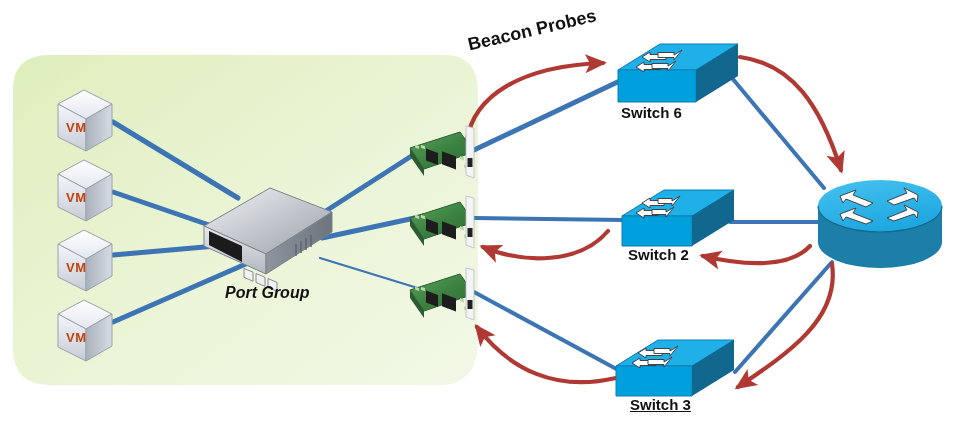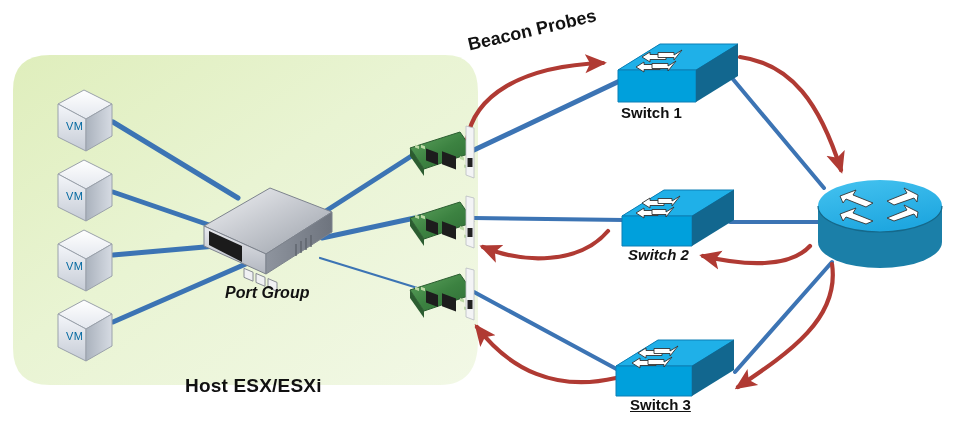--- a/index.html
+++ b/index.html
@@ -4,25 +4,25 @@
 <style>
   html,body{margin:0;padding:0;background:#fff;}
   body{width:960px;height:447px;overflow:hidden;
        font-family:"Liberation Sans","DejaVu Sans",sans-serif;}
   #stage{position:relative;width:960px;height:447px;background:#ffffff;}
   svg.layer{position:absolute;left:0;top:0;width:960px;height:447px;}
   .lbl{position:absolute;font-weight:bold;color:#111;white-space:nowrap;}
   #host-label{left:185px;top:375px;font-size:19px;letter-spacing:.2px;}
   #pg-label{left:225px;top:284px;font-size:16px;font-style:italic;}
   #sw1-label{left:621px;top:104px;font-size:15px;}
-  #sw2-label{left:628px;top:246px;font-size:15px;font-style:italic;}
+  #sw2-label{left:628px;top:246px;font-size:15px;}
   #sw3-label{left:630px;top:396px;font-size:15px;text-decoration:underline;}
   #beacon-label{left:466px;top:35px;font-size:18px;
       transform:rotate(-13deg);transform-origin:left top;}
-  .vmtxt{position:absolute;font-size:11px;font-weight:normal;color:#0369a1;
+  .vmtxt{position:absolute;font-size:13px;font-weight:bold;color:#c2410c;
       letter-spacing:.5px;}
 </style>
 </head>
 <body>
 
 <div id="stage">
 
   <svg class="layer" viewBox="0 0 960 447">
     <defs>
       <linearGradient id="gHost" x1="0" y1="0" x2="1" y2="1">
@@ -240,23 +240,22 @@
       <g fill="#ffffff" stroke="#333" stroke-width="0.9">
         <polygon points="22,20 38,14 35,19 55,27 48,31 28,23 25,27"></polygon>
         <polygon points="100,18 86,11 89,16 69,24 76,28 96,21 99,25" transform="translate(0,1)"></polygon>
         <polygon points="24,40 40,34 37,39 57,47 50,50 30,43 27,47" transform="translate(-2,-2)"></polygon>
         <polygon points="102,40 88,33 91,38 71,46 78,49 98,42 101,46" transform="translate(-2,-4)"></polygon>
       </g>
       <path d="M0,30 A62,26 0 0 0 124,30" fill="none" stroke="#15688a" stroke-width="1.2"></path>
     </g>
   </svg>
 
-  <div class="lbl" id="host-label">Host ESX/ESXi</div>
   <div class="lbl" id="pg-label">Port Group</div>
-  <div class="lbl" id="sw1-label">Switch 1</div>
+  <div class="lbl" id="sw1-label">Switch 6</div>
   <div class="lbl" id="sw2-label">Switch 2</div>
   <div class="lbl" id="sw3-label">Switch 3</div>
   <div class="lbl" id="beacon-label">Beacon Probes</div>
 
   <div class="vmtxt" style="left:66px;top:120px;">VM</div>
   <div class="vmtxt" style="left:66px;top:190px;">VM</div>
   <div class="vmtxt" style="left:66px;top:260px;">VM</div>
   <div class="vmtxt" style="left:66px;top:330px;">VM</div>
 
 </div>

